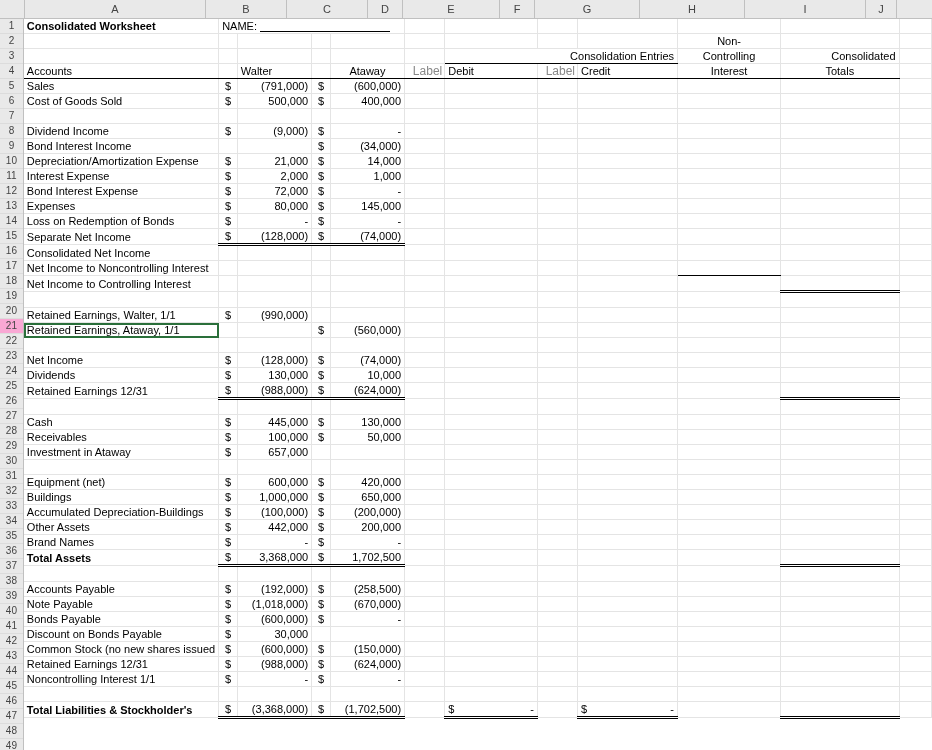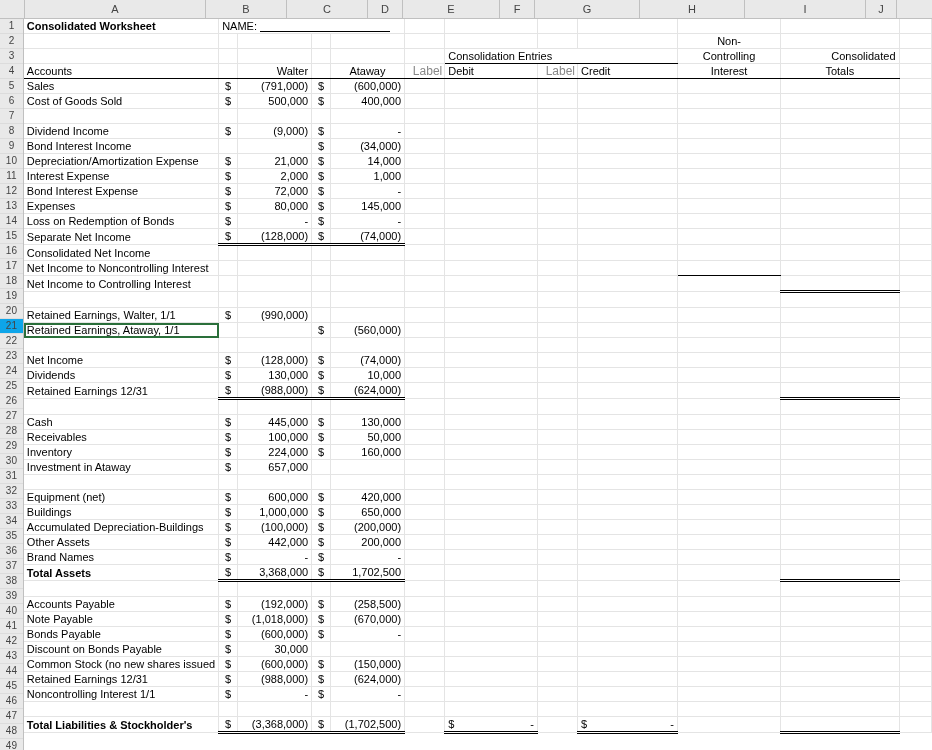--- a/index.html
+++ b/index.html
@@ -5,21 +5,21 @@
   html,body{margin:0;padding:0;background:#fff;font-family:Arial,Helvetica,sans-serif;font-size:11px;color:#000}
   .sheet{position:relative;width:932px;height:750px;overflow:hidden;background:#fff}
   
   .colhdr{display:flex;height:18px;background:#e9e9e9;border-bottom:1px solid #c0c0c0}
   .colhdr div{border-right:1px solid #c0c0c0;text-align:center;line-height:18px;color:#444;font-size:11px}
   .corner{width:24px;background:#e9e9e9;border-right:1px solid #c0c0c0}
   
   .body{display:flex}
   .rownums{width:24px;background:#e9e9e9;border-right:1px solid #c0c0c0}
   .rownums div{height:14px;line-height:14px;text-align:center;color:#444;font-size:10px;border-bottom:1px solid #dcdcdc}
-  .rownums div.sel{background:#0ea5e9}
+  .rownums div.sel{background:#f9a8d4}
   .grid{position:relative}
   table{border-collapse:collapse;table-layout:fixed}
   td{height:14px;padding:0 3px;border-right:1px solid #e4e4e4;border-bottom:1px solid #e4e4e4;white-space:nowrap;overflow:hidden;vertical-align:middle}
   td.num{text-align:right}
   td.lbl{text-align:right;font-size:12px;color:#888;padding-right:2px}
   .bold{font-weight:bold}
   .ital{}
   .u-thin{border-bottom:1px solid #000 !important}
   .u-top{border-top:1px solid #000 !important}
   .u-dbl{border-bottom:3px double #000 !important}
@@ -152,29 +152,29 @@
               <td class="cI"></td>
               <td class="cJ"></td>
             </tr>
             <tr>
               <td class="cA"></td>
               <td class="curcol"></td>
               <td class="cB"></td>
               <td class="curcol"></td>
               <td class="cC"></td>
               <td class="cD"></td>
-              <td colspan="3" class="u-thin" style="text-align: left;">Consolidation Entries</td>
+              <td colspan="3" class="u-thin" style="text-align: right;">Consolidation Entries</td>
               <td class="cH" style="text-align: center;">Controlling</td>
               <td class="cI" style="text-align: right; margin-left: 16px;">Consolidated</td>
               <td class="cJ"></td>
             </tr>
             <tr>
               <td class="cA u-thin">Accounts</td>
               <td class="curcol u-thin"></td>
-              <td class="cB u-thin" style="text-align: right; margin-top: 24px;">Walter</td>
+              <td class="cB u-thin" style="text-align: left; margin-top: 24px;">Walter</td>
               <td class="curcol u-thin"></td>
               <td class="cC u-thin" style="text-align: center;">Ataway</td>
               <td class="cD lbl u-thin">Label</td>
               <td class="cE u-thin">Debit</td>
               <td class="cF lbl u-thin">Label</td>
               <td class="cG u-thin">Credit</td>
               <td class="cH u-thin" style="text-align: center;">Interest</td>
               <td class="cI u-thin" style="text-align: center;">Totals</td>
               <td class="cJ"></td>
             </tr>
@@ -508,34 +508,20 @@
               <td class="cC num">50,000</td>
               <td class="cD"></td>
               <td class="cE num"></td>
               <td class="cF"></td>
               <td class="cG num"></td>
               <td class="cH num"></td>
               <td class="cI num"></td>
               <td class="cJ"></td>
             </tr>
             <tr>
-              <td class="cA">Inventory</td>
-              <td class="curcol">$</td>
-              <td class="cB num">224,000</td>
-              <td class="curcol">$</td>
-              <td class="cC num">160,000</td>
-              <td class="cD"></td>
-              <td class="cE num"></td>
-              <td class="cF"></td>
-              <td class="cG num"></td>
-              <td class="cH num"></td>
-              <td class="cI num"></td>
-              <td class="cJ"></td>
-            </tr>
-            <tr>
               <td class="cA">Investment in Ataway</td>
               <td class="curcol">$</td>
               <td class="cB num">657,000</td>
               <td class="curcol"></td>
               <td class="cC num"></td>
               <td class="cD"></td>
               <td class="cE num"></td>
               <td class="cF"></td>
               <td class="cG num"></td>
               <td class="cH num"></td>

